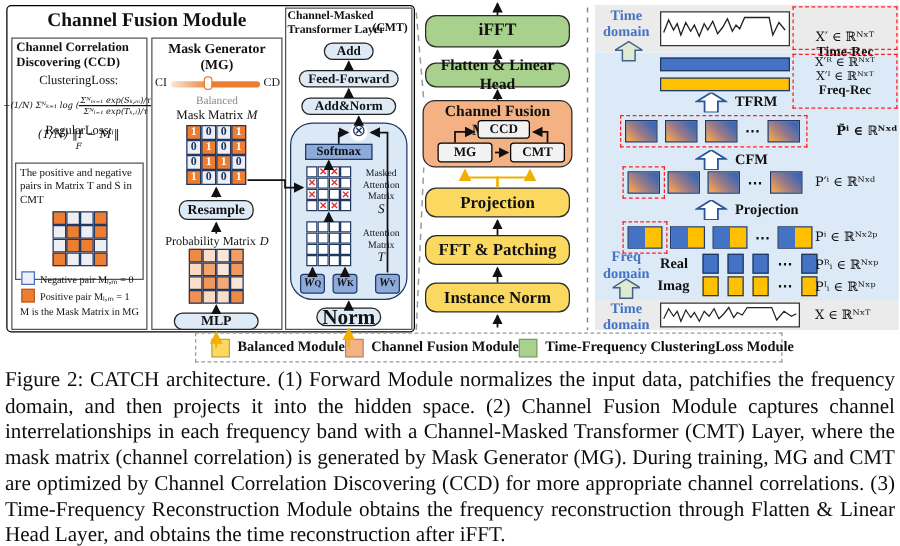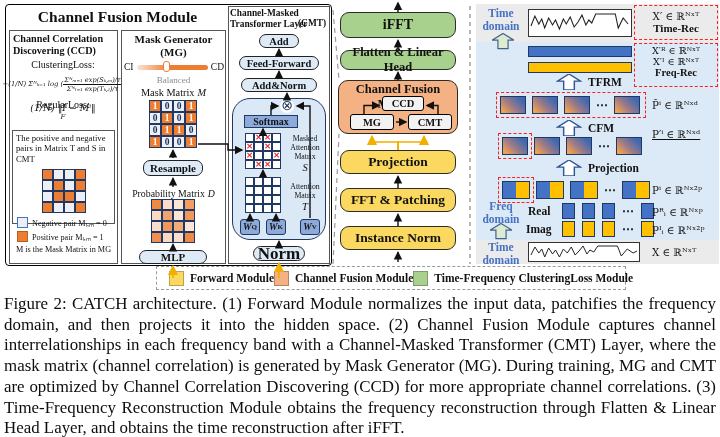--- a/index.html
+++ b/index.html
@@ -272,21 +272,21 @@
   <svg class="abs" style="left:492px;top:31px;" width="22" height="20" viewBox="0 0 26 18">
       <path d="M13 0 L26 8 L19 8 L19 18 L7 18 L7 8 L0 8 Z" fill="#DDEBD2" stroke="#44618C" stroke-width="1.4"></path>
     </svg>
 
   <div class="abs wfbox" style="left:528px;top:9px;width:104px;height:28px;">
     <svg width="100%" height="100%" viewBox="0 0 104 26" preserveAspectRatio="none">
         <polyline points="2,16 6,6 10,14 13,9 16,18 20,8 24,15 27,10 31,19 35,9 38,14 42,7 46,17 50,12 54,5 58,15 61,10 64,13 68,4 88,4 91,18 96,8 101,14" fill="none" stroke="#222" stroke-width="1.1"></polyline>
       </svg>
   </div>
   <div class="abs reddash" style="left:634px;top:5px;width:84px;height:35px;">
-    <div class="ctr flabel" style="margin-top:4px;">X′ ∈ ℝᴺˣᵀ</div>
+    <div class="ctr flabel" style="margin-top:18px;">X′ ∈ ℝᴺˣᵀ</div>
     <div class="ctr" style="font-weight:bold;font-size:11px;">Time-Rec</div>
   </div>
 
   <div class="abs" style="left:528px;top:46px;width:104px;height:11px;background:#4472C4;border:1.2px solid #203864;"></div>
   <div class="abs" style="left:528px;top:62px;width:104px;height:11px;background:#FFC000;border:1.2px solid #203864;"></div>
   <div class="abs reddash" style="left:634px;top:43px;width:84px;height:44px;">
     <div class="ctr flabel" style="font-size:9.6px;margin-top:1px;">X′ᴿ ∈ ℝᴺˣᵀ</div>
     <div class="ctr flabel" style="font-size:9.6px;">X′ᴵ ∈ ℝᴺˣᵀ</div>
     <div class="ctr" style="font-weight:bold;font-size:10.5px;">Freq-Rec</div>
   </div>
@@ -296,36 +296,36 @@
     </svg>
   <div class="abs arrowlabel" style="left:588px;top:76px;">TFRM</div>
 
   <div class="abs reddash prow" style="left:496px;top:92px;width:150px;height:26px;padding:0 3px;">
       <div class="patch grad" style="width: 26px; height: 18px;"></div>
       <div class="patch grad" style="width: 26px; height: 18px;"></div>
       <div class="patch grad" style="width: 26px; height: 18px;"></div>
       <span class="dots">⋯</span>
       <div class="patch grad" style="width: 26px; height: 18px;"></div>
     </div>
-  <div class="abs flabel" style="left:652px;top:99px;">P̃ⁱ ∈ ℝᴺˣᵈ</div>
+  <div class="abs flabel" style="left:669px;top:99px;font-weight:bold;">P̃ⁱ ∈ ℝᴺˣᵈ</div>
 
   <svg class="abs" style="left:556px;top:120px;" width="26" height="16" viewBox="0 0 26 18">
       <path d="M13 0 L26 8 L19 8 L19 18 L7 18 L7 8 L0 8 Z" fill="#fff" stroke="#2F5597" stroke-width="1.6"></path>
     </svg>
   <div class="abs arrowlabel" style="left:588px;top:122px;">CFM</div>
 
   <div class="abs reddash" style="left:498px;top:133px;width:34px;height:26px;"></div>
   <div class="abs prow" style="left:502px;top:137px;">
       <div class="patch grad" style="width: 26px; height: 18px;"></div>
       <div class="patch grad" style="width: 26px; height: 18px;"></div>
       <div class="patch grad" style="width: 26px; height: 18px;"></div>
       <span class="dots">⋯</span>
       <div class="patch grad" style="width: 26px; height: 18px;"></div>
     </div>
-  <div class="abs flabel" style="left:652px;top:128px;text-decoration:underline;">P′ⁱ ∈ ℝᴺˣᵈ</div>
+  <div class="abs flabel" style="left:652px;top:140px;">P′ⁱ ∈ ℝᴺˣᵈ</div>
 
   <svg class="abs" style="left:556px;top:160px;" width="26" height="16" viewBox="0 0 26 18">
       <path d="M13 0 L26 8 L19 8 L19 18 L7 18 L7 8 L0 8 Z" fill="#fff" stroke="#2F5597" stroke-width="1.6"></path>
     </svg>
   <div class="abs arrowlabel" style="left:588px;top:162px;">Projection</div>
 
   <div class="abs reddash" style="left:498px;top:177px;width:36px;height:26px;"></div>
   <div class="abs prow" style="left:502px;top:181px;">
       <div class="patch pair" style="width: 28px; height: 18px;"></div>
       <div class="patch pair" style="width: 28px; height: 18px;"></div>
@@ -346,21 +346,21 @@
   <div class="abs flabel" style="left:652px;top:206px;">Pᴿᵢ ∈ ℝᴺˣᵖ</div>
 
   <div class="abs arrowlabel" style="left:526px;top:223px;font-size:11.5px;">Imag</div>
   <div class="abs prow" style="left:562px;top:221px;gap:7px;">
       <div class="patch yellow" style="width: 13px; height: 16px;"></div>
       <div class="patch yellow" style="width: 13px; height: 16px;"></div>
       <div class="patch yellow" style="width: 13px; height: 16px;"></div>
       <span class="dots">⋯</span>
       <div class="patch yellow" style="width: 13px; height: 16px;"></div>
     </div>
-  <div class="abs flabel" style="left:652px;top:224px;">Pᴵᵢ ∈ ℝᴺˣ²ᵖ</div>
+  <div class="abs flabel" style="left:652px;top:224px;">Pᴵᵢ ∈ ℝᴺˣᵖ</div>
 
   <div class="abs domlabel" style="left:476px;top:200px;width:50px;">
     <span style="display:block;">Freq</span>
     <span style="display:block;">domain</span>
   </div>
   <svg class="abs" style="left:490px;top:222px;" width="22" height="18" viewBox="0 0 26 18">
       <path d="M13 0 L26 8 L19 8 L19 18 L7 18 L7 8 L0 8 Z" fill="#DDEBD2" stroke="#44618C" stroke-width="1.4"></path>
     </svg>
 
   <div class="abs domlabel" style="left:476px;top:241px;width:50px;">
@@ -370,21 +370,21 @@
   <div class="abs wfbox" style="left:528px;top:242px;width:112px;height:20px;">
     <svg width="100%" height="100%" viewBox="0 0 112 18" preserveAspectRatio="none">
         <polyline points="2,12 6,4 10,10 13,6 16,14 20,5 24,11 27,7 31,14 35,6 39,10 43,4 47,12 51,8 55,3 59,11 62,7 66,9 70,3 90,3 94,13 100,6 106,10 110,8" fill="none" stroke="#222" stroke-width="1"></polyline>
       </svg>
   </div>
   <div class="abs flabel" style="left:652px;top:246px;">X ∈ ℝᴺˣᵀ</div>
 
   <div class="abs legendbox" style="left:156px;top:266px;width:470px;height:24px;">
       <div class="legenditem">
         <span class="legendsq" style="background: rgb(251, 217, 96);"></span>
-        <span>Forward Module</span>
+        <span>Balanced Module</span>
       </div>
       <div class="legenditem">
         <span class="legendsq" style="background: rgb(244, 177, 131);"></span>
         <span>Channel Fusion Module</span>
       </div>
       <div class="legenditem">
         <span class="legendsq" style="background: rgb(169, 209, 142);"></span>
         <span>Time-Frequency ClusteringLoss Module</span>
       </div>
     </div>

